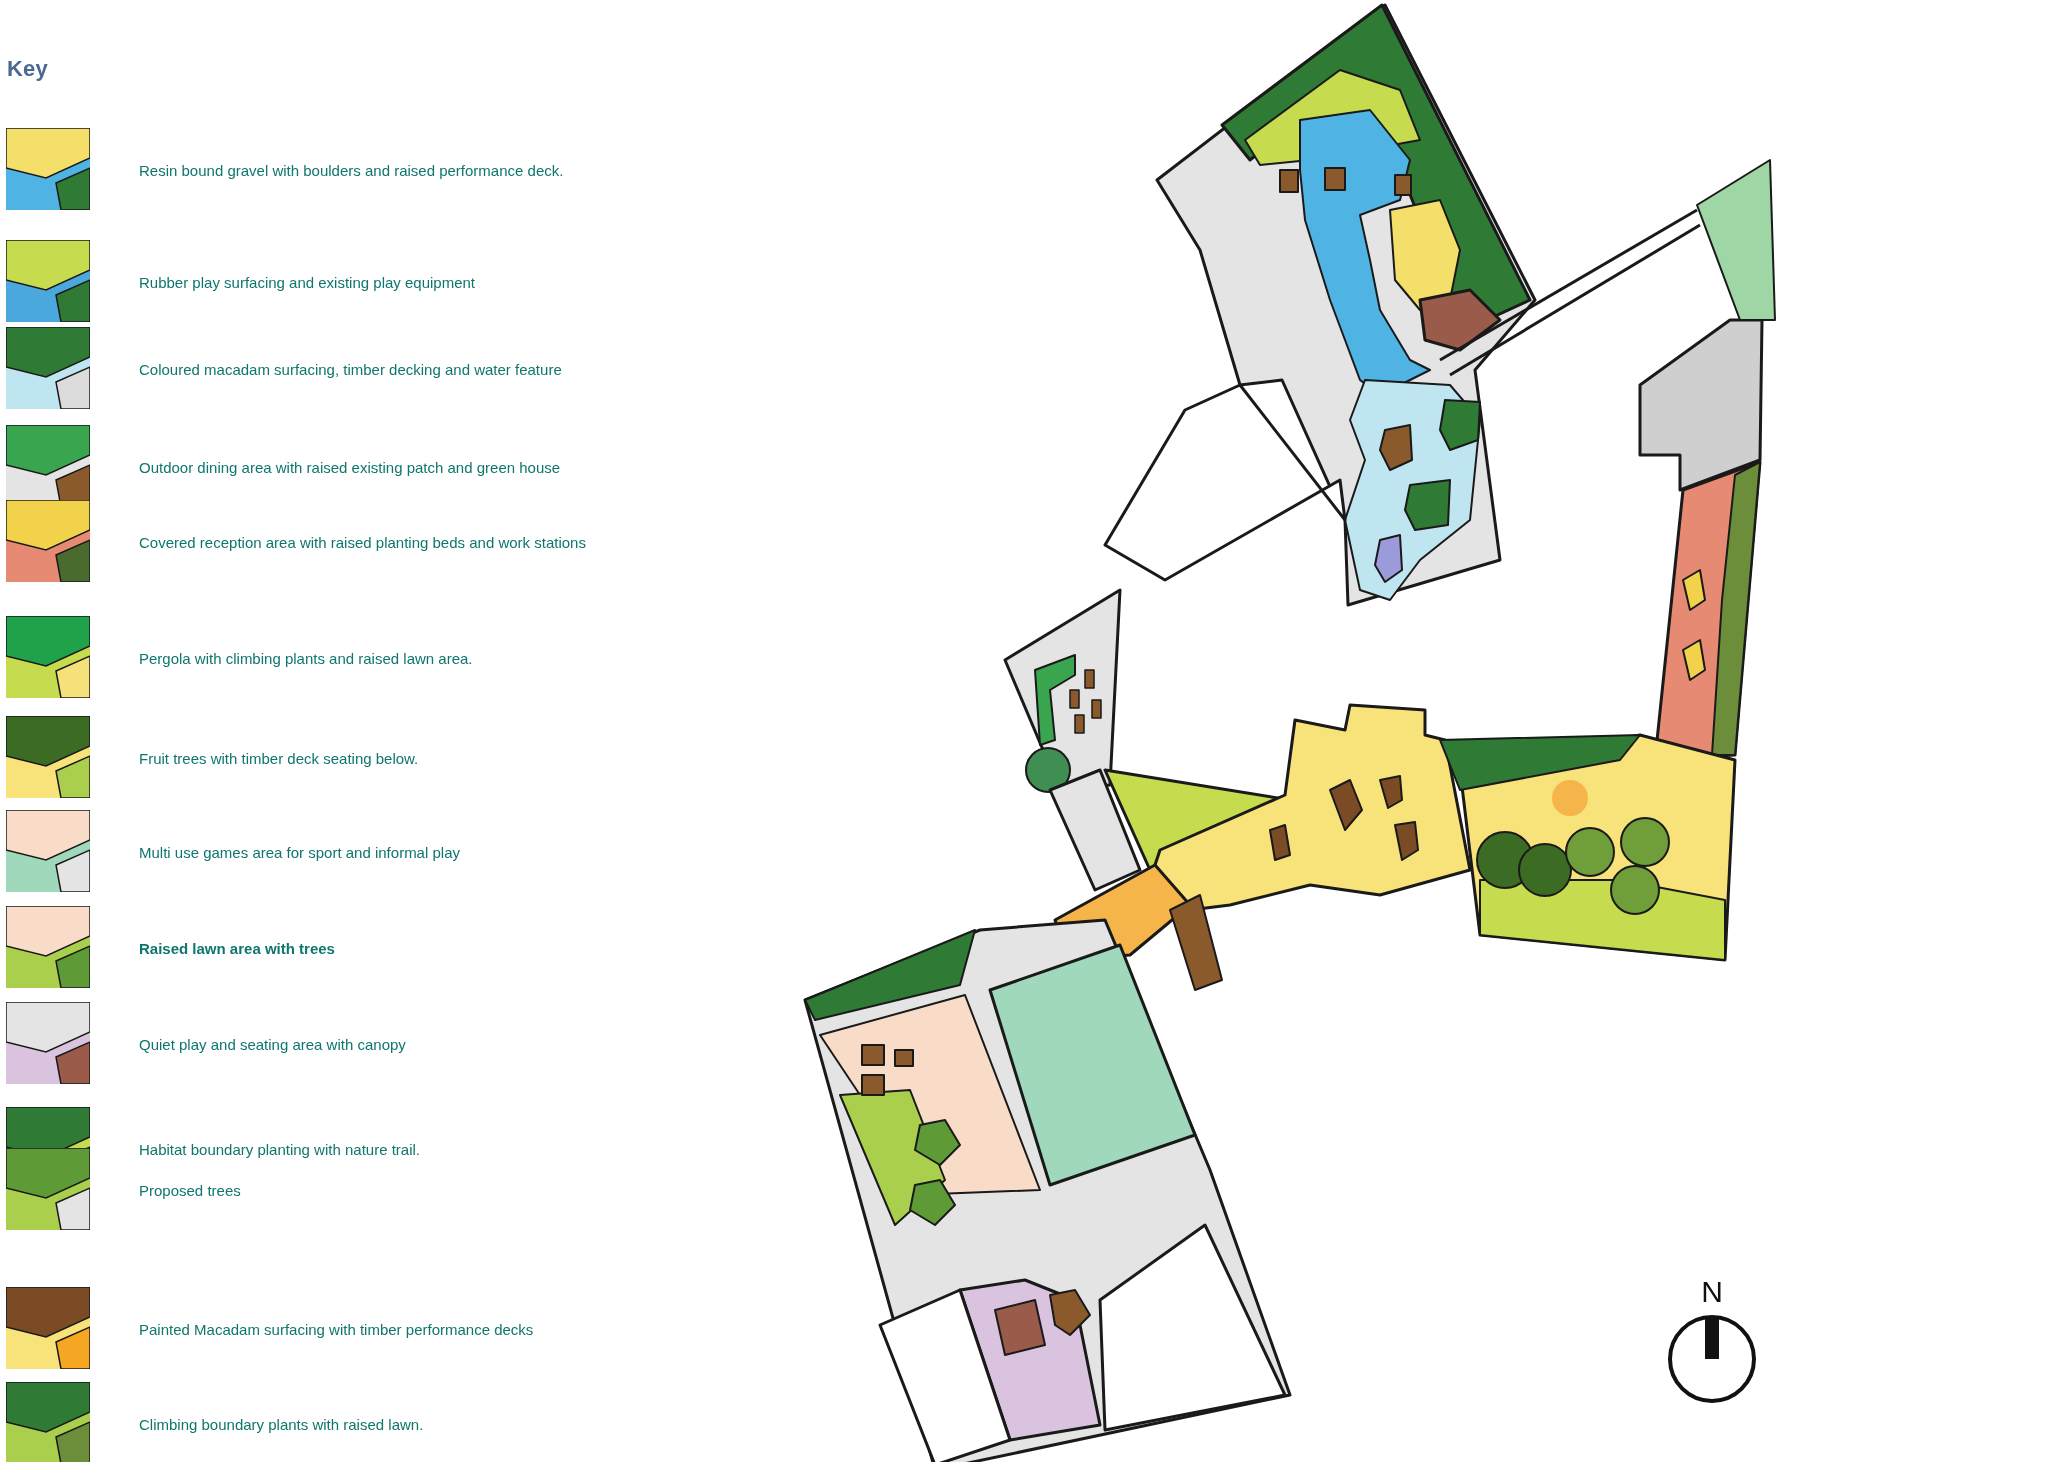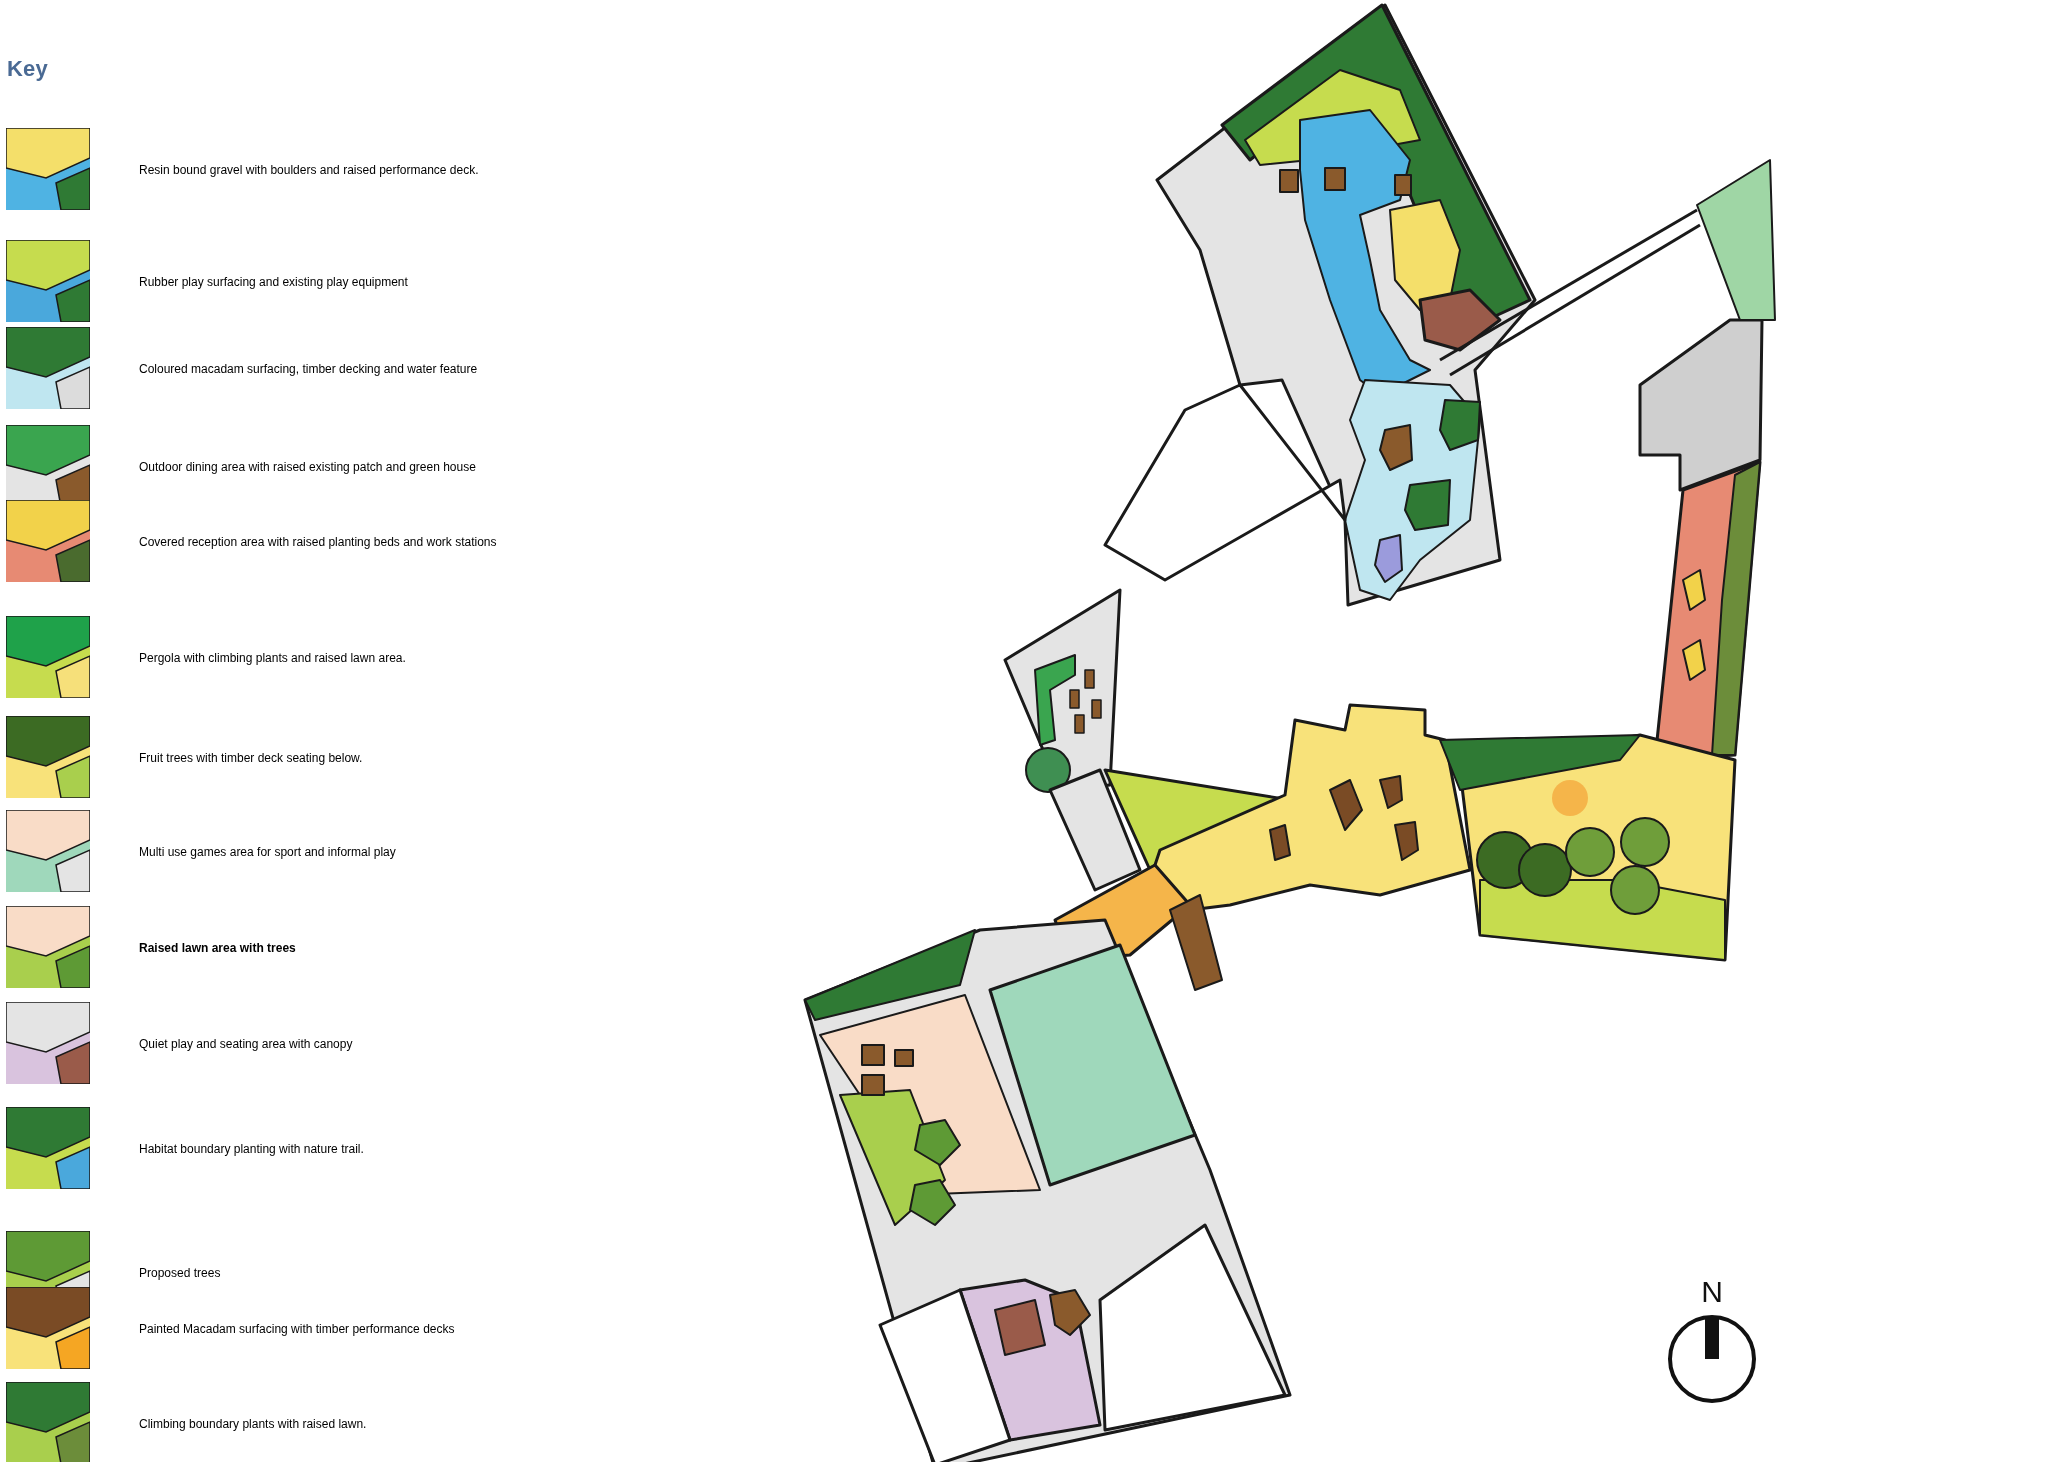--- a/index.html
+++ b/index.html
@@ -1,21 +1,21 @@
 <!DOCTYPE html>
 <html><head>
 <meta charset="utf-8">
 <style>
   html, body { margin:0; padding:0; background:#ffffff; }
   body { width:2048px; height:1462px; position:relative; overflow:hidden; font-family:"Liberation Sans", sans-serif; }
   .key-title { position:absolute; left:7px; top:56px; font-size:22px; font-weight:bold; color:#4a6a94; letter-spacing:0.2px; }
   .key-row { position:absolute; left:6px; width:620px; height:84px; }
   .key-thumb { position:absolute; left:0; top:0; width:84px; height:82px; overflow:hidden; }
   .key-thumb svg { display:block; }
-  .key-label { position:absolute; left:133px; top:50%; transform:translateY(-50%); font-size:12px; color:#000000; white-space:nowrap; }
+  .key-label { position:absolute; left:133px; top:50%; transform:translateY(-50%); font-size:15px; color:#0f766e; white-space:nowrap; }
   .plan { position:absolute; left:0; top:0; width:2048px; height:1462px; pointer-events:none; }
   .plan * { pointer-events:auto; }
   .north { position:absolute; left:1666px; top:1275px; width:92px; height:140px; }
   .north-n { position:absolute; left:0; width:92px; top:0; text-align:center; font-size:30px; color:#111; }
 </style>
 </head>
 <body>
 
 <div class="key-title">Key</div>
 
@@ -123,21 +123,21 @@
     <div class="key-row" style="top: 1107px;">
       <div class="key-thumb">
         <svg width="84" height="82" viewBox="0 0 84 82">
           <rect width="84" height="82" fill="#c6dc4e"></rect>
           <polygon points="0,0 84,0 84,30 40,50 0,40" fill="#2f7a34" stroke="#1a1a1a" stroke-width="1.5"></polygon>
           <polygon points="50,55 84,40 84,82 55,82" fill="#4aa8dc" stroke="#1a1a1a" stroke-width="1.5"></polygon>
         </svg>
       </div>
       <div class="key-label">Habitat boundary planting with nature trail.</div>
     </div>
-    <div class="key-row" style="top: 1231px;">
+    <div class="key-row" style="top: 1148px;">
       <div class="key-thumb">
         <svg width="84" height="82" viewBox="0 0 84 82">
           <rect width="84" height="82" fill="#a9cf4d"></rect>
           <polygon points="0,0 84,0 84,30 40,50 0,40" fill="#5e9a35" stroke="#1a1a1a" stroke-width="1.5"></polygon>
           <polygon points="50,55 84,40 84,82 55,82" fill="#e4e4e4" stroke="#1a1a1a" stroke-width="1.5"></polygon>
         </svg>
       </div>
       <div class="key-label">Proposed trees</div>
     </div>
     <div class="key-row" style="top: 1287px;">

